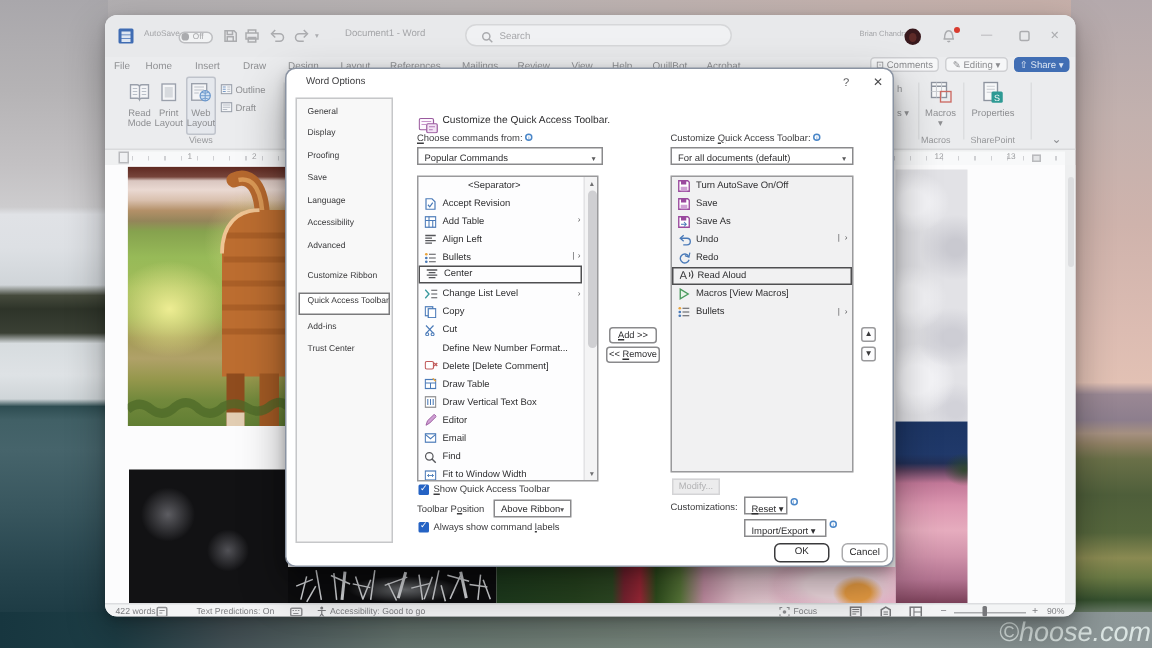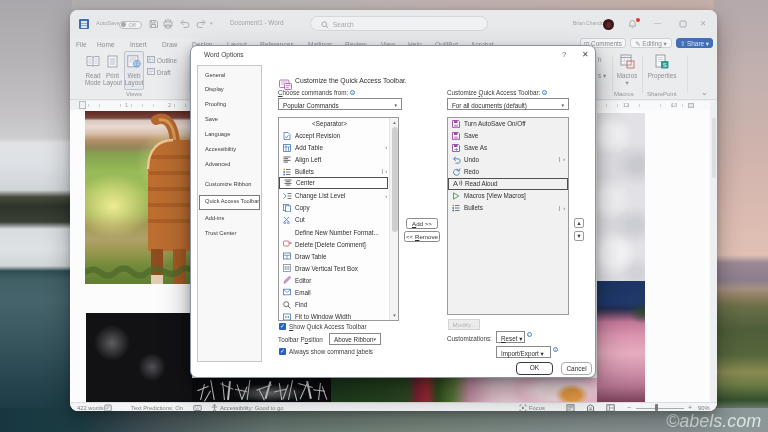--- a/index.html
+++ b/index.html
@@ -111,21 +111,21 @@
 #btn-modify { left:257px; top:273px; width:32px; height:11px; background:#ececed; border:1px solid #d4d4d6;
   font-size:6.2px; color:#b2b2b4; text-align:center; line-height:10px; }
 u { text-decoration:underline; text-underline-offset:1px; }
 </style>
 </head>
 <body>
 <div id="wp" class="abs"></div>
 <div id="wp-left" class="abs"></div>
 <div id="wp-right" class="abs"></div>
 <div id="wp-bottom" class="abs"></div>
-<div class="watermark abs">©abels.com</div>
+<div class="watermark abs">©hoose.com</div>
 
 <div id="win" class="abs">
   <div id="titlebar" class="abs">
     <div class="wicon abs"></div>
     <div class="tb-text abs" style="left:26px; top:9.5px; font-size:5.5px;">AutoSave</div>
     <div id="autosave-toggle" class="abs">
         <i></i>
         <span>Off</span>
       </div>
     <svg class="abs" style="left:79px; top:9px;" width="9" height="10" viewBox="0 0 9 10">

